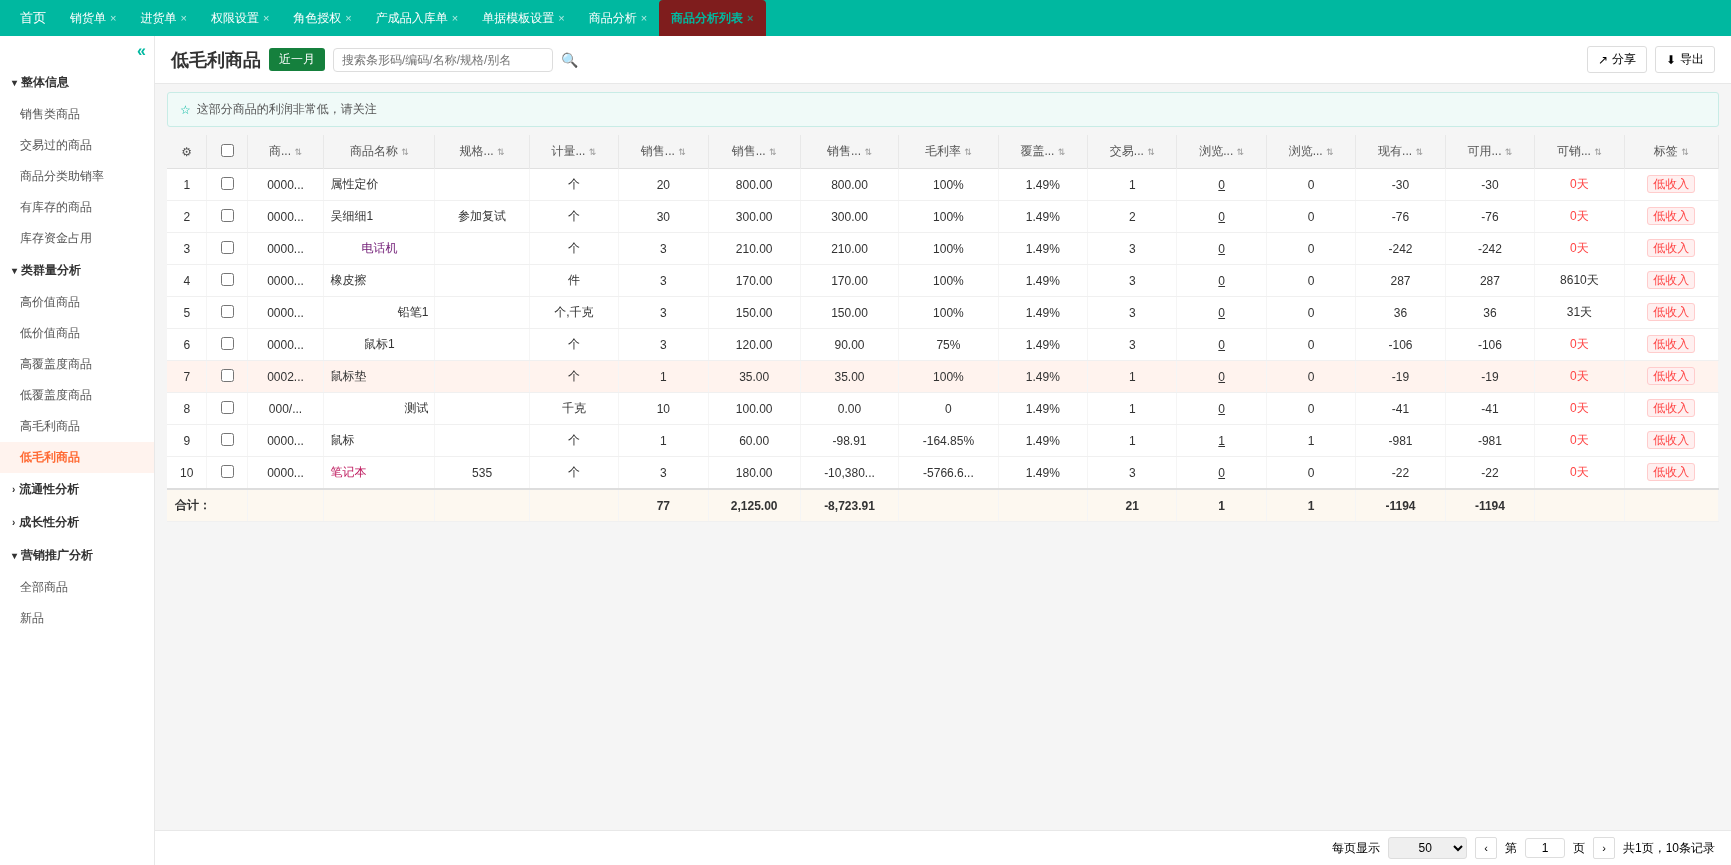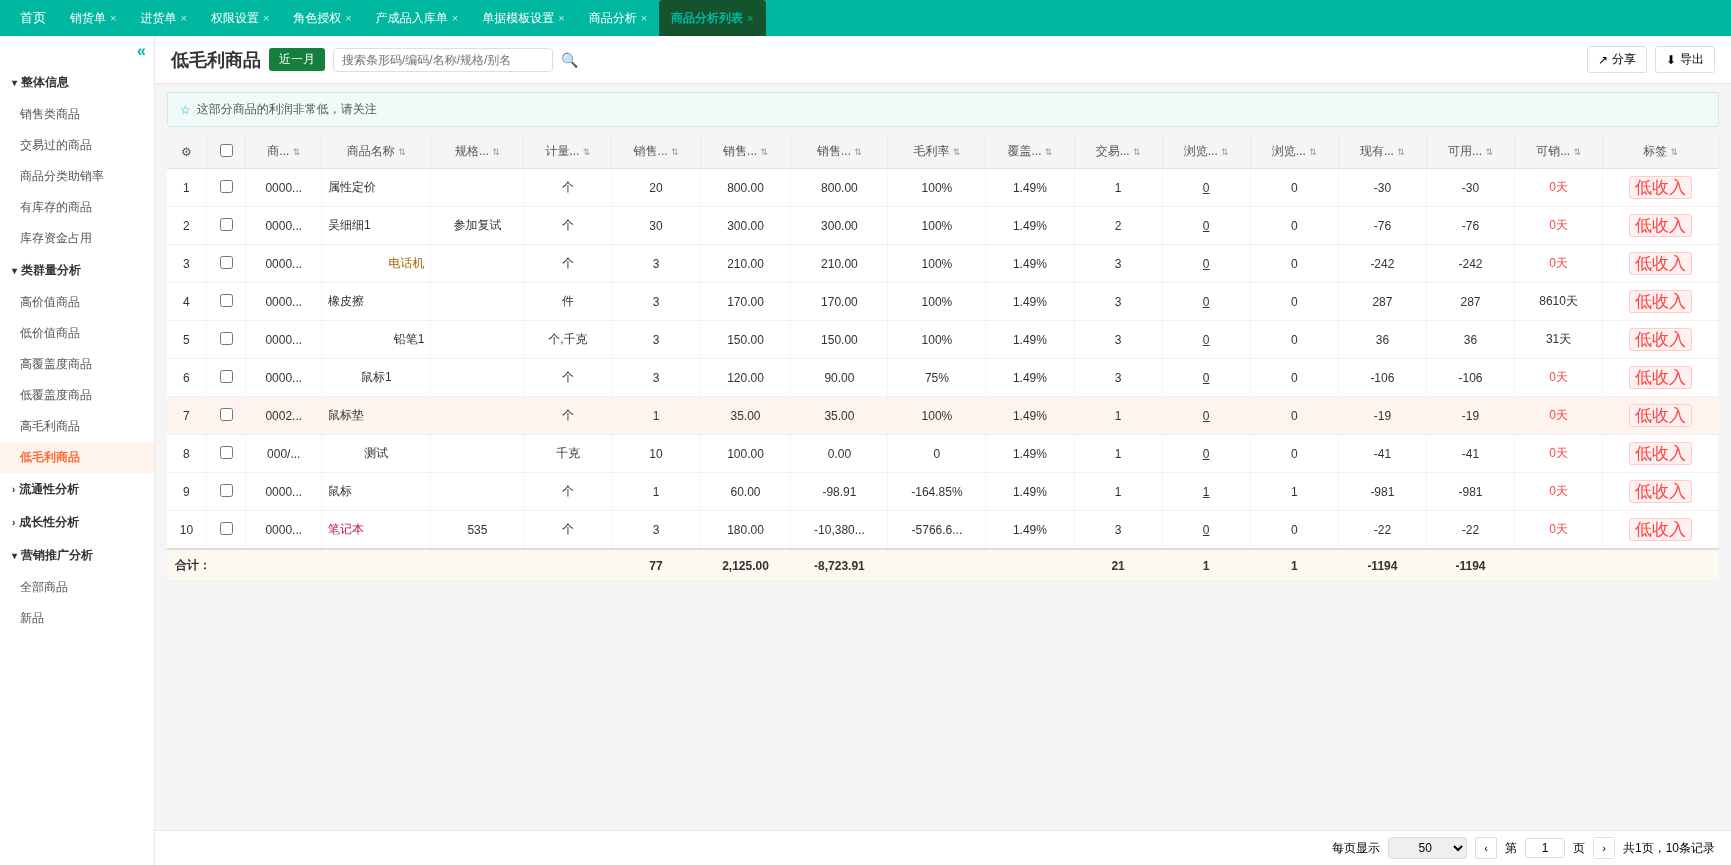--- a/index.html
+++ b/index.html
@@ -17,21 +17,21 @@
     .nav-item {
       color: #fff;
       padding: 18px 12px;
       height: 36px;
       display: flex;
       align-items: center;
       cursor: pointer;
       white-space: nowrap;
       font-size: 13px;
     }
-    .nav-item.active { background: #14532d; color: #00b8a0; font-weight: bold; border-radius: 4px 4px 0 0; }
+    .nav-item.active { background: #7f1d1d; color: #00b8a0; font-weight: bold; border-radius: 4px 4px 0 0; }
     .nav-item .close-x { margin-left: 4px; font-size: 11px; opacity: 0.7; }
 
     
     .layout { display: flex; height: calc(100vh - 36px); }
     
     
     .sidebar {
       width: 155px;
       background: #fff;
       border-right: 1px solid #e8e8e8;
@@ -147,21 +147,21 @@
       color: #333;
     }
     tr.highlighted td { background: #fff3ee; }
 
     .tag-badge {
       background: #fff0f0;
       color: #ff4444;
       border: 1px solid #ffcccc;
       border-radius: 3px;
       padding: 1px 5px;
-      font-size: 17px;
+      font-size: 12px;
     }
     .underline-link { text-decoration: underline; color: #333; cursor: pointer; }
     .text-red { color: #ff4444; }
 
     
     .pagination-bar {
       background: #fff;
       border-top: 1px solid #e8e8e8;
       padding: 6px 16px;
       display: flex;
@@ -384,21 +384,21 @@
     <td>0</td>
     <td>-76</td>
     <td>-76</td>
     <td class="text-red">0天</td>
     <td><span class="tag-badge">低收入</span></td>
   </tr>
             <tr>
     <td>3</td>
     <td><input type="checkbox" style=""></td>
     <td>0000...</td>
-    <td style="text-align:right; cursor:pointer; color:#a16207;">电话机</td>
+    <td style="text-align:center; cursor:pointer; color:#701a75;">电话机</td>
     <td></td>
     <td>个</td>
     <td>3</td>
     <td>210.00</td>
     <td>210.00</td>
     <td>100%</td>
     <td>1.49%</td>
     <td>3</td>
     <td><span class="underline-link">0</span></td>
     <td>0</td>
@@ -484,21 +484,21 @@
     <td>0</td>
     <td>-19</td>
     <td>-19</td>
     <td class="text-red">0天</td>
     <td><span class="tag-badge">低收入</span></td>
   </tr>
             <tr>
     <td>8</td>
     <td><input type="checkbox" style=""></td>
     <td>000/...</td>
-    <td style="text-align:center; cursor:pointer; color:#333;">测试</td>
+    <td style="text-align:right; cursor:pointer; color:#333;">测试</td>
     <td></td>
     <td>千克</td>
     <td>10</td>
     <td>100.00</td>
     <td>0.00</td>
     <td>0</td>
     <td>1.49%</td>
     <td>1</td>
     <td><span class="underline-link">0</span></td>
     <td>0</td>

